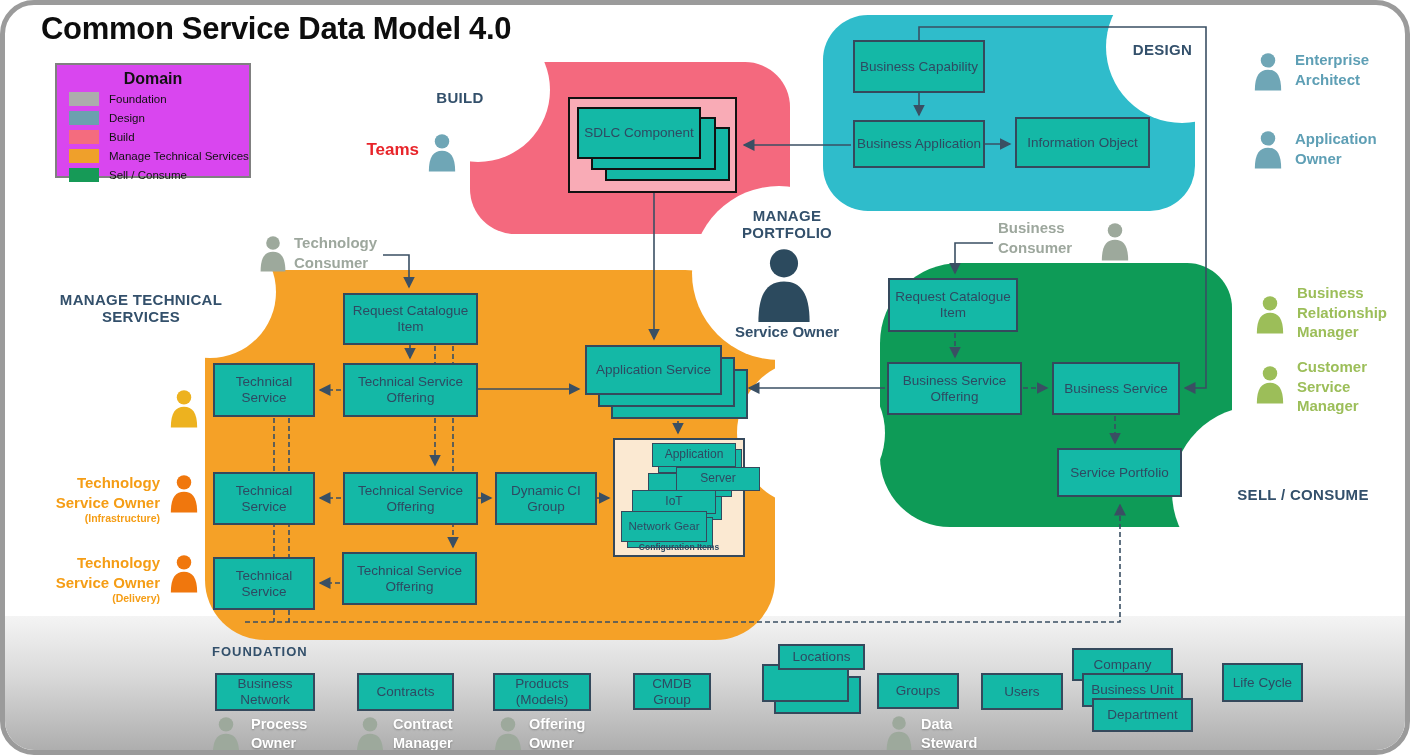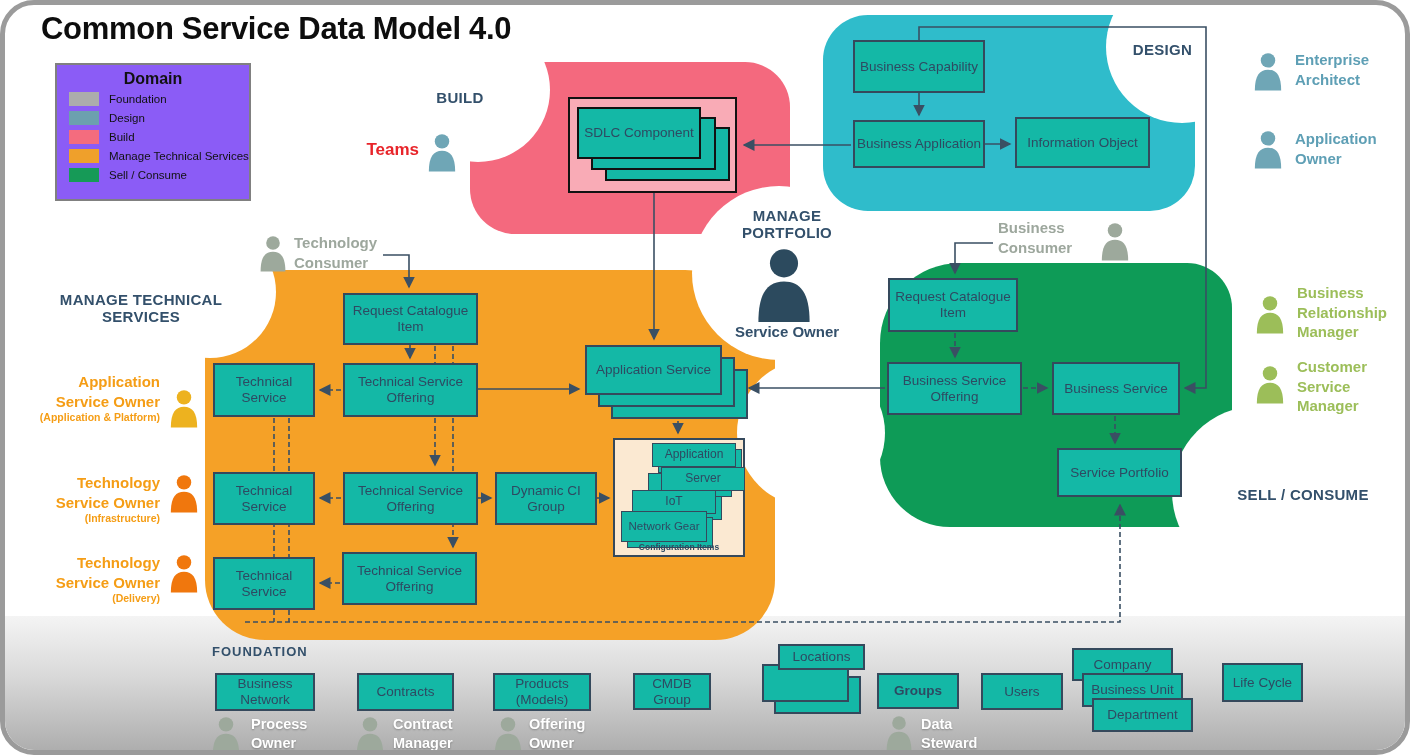--- a/index.html
+++ b/index.html
@@ -26,21 +26,21 @@
   .plabel{position:absolute;font-weight:700;line-height:1.3;}
   .t-red{color:#E8242A;font-size:17px;}
   .t-gray{color:#9DA79D;font-size:15px;font-weight:600;}
   .t-teal{color:#5E9FB5;font-size:15px;}
   .t-olive{color:#9CBE59;font-size:15px;}
   .t-orange{color:#F59D15;font-size:15px;text-align:right;}
   .t-orange .sub{font-size:10.5px;display:block;}
   .t-white{color:#fff;font-size:14.5px;text-shadow:0 1px 2px rgba(0,0,0,.28);}
   .t-navy{color:#33506B;font-size:15px;font-weight:700;text-align:center;}
   .title{position:absolute;left:36px;top:6px;font-size:31px;font-weight:600;color:#0d0d0d;letter-spacing:-.3px;}
-  .legend{position:absolute;left:50px;top:58px;width:196px;height:138px;background:#8b5cf6;border:2px solid #808080;box-sizing:border-box;}
+  .legend{position:absolute;left:50px;top:58px;width:196px;height:115px;background:#d946ef;border:2px solid #808080;box-sizing:border-box;}
   .legend h3{margin:5px 0 4px;text-align:center;font-size:16px;font-weight:600;color:#111;}
   .lrow{display:flex;align-items:center;padding:0 0 5px 12px;}
   .lrow .sw{width:30px;height:14px;margin-right:10px;flex:0 0 auto;}
   .lrow .lt{font-size:11.5px;color:#111;}
 </style>
 </head>
 <body>
 
 <div class="slide">
 
@@ -121,40 +121,40 @@
     <div class="box" style="left:337px;top:547px;width:135px;height:53px;">Technical Service Offering</div>
 
     <div class="box" style="left:606px;top:364px;width:137px;height:50px;"></div>
     <div class="box" style="left:593px;top:352px;width:137px;height:50px;"></div>
     <div class="box" style="left:580px;top:340px;width:137px;height:50px;">Application Service</div>
 
     <div class="ci-group"></div>
     <div class="box ci" style="left:653px;top:444px;width:84px;height:24px;"></div>
     <div class="box ci" style="left:647px;top:438px;width:84px;height:24px;">Application</div>
     <div class="box ci" style="left:643px;top:468px;width:84px;height:24px;"></div>
-    <div class="box ci" style="left:656px;top:462px;width:84px;height:24px;">Server</div>
+    <div class="box ci" style="left:671px;top:462px;width:84px;height:24px;">Server</div>
     <div class="box ci" style="left:633px;top:491px;width:84px;height:24px;"></div>
     <div class="box ci" style="left:627px;top:485px;width:84px;height:24px;">IoT</div>
     <div class="box ci" style="left:622px;top:512px;width:86px;height:31px;"></div>
     <div class="box ci" style="left:616px;top:506px;width:86px;height:31px;font-size:11.5px;">Network Gear</div>
     <div class="ci-caption">Configuration Items</div>
 
     <div class="box" style="left:883px;top:273px;width:130px;height:54px;">Request Catalogue Item</div>
     <div class="box" style="left:882px;top:357px;width:135px;height:53px;">Business Service Offering</div>
     <div class="box" style="left:1047px;top:357px;width:128px;height:53px;">Business Service</div>
     <div class="box" style="left:1052px;top:443px;width:125px;height:49px;">Service Portfolio</div>
 
     <div class="box" style="left:210px;top:668px;width:100px;height:38px;">Business Network</div>
     <div class="box" style="left:352px;top:668px;width:97px;height:38px;">Contracts</div>
     <div class="box" style="left:488px;top:668px;width:98px;height:38px;">Products (Models)</div>
     <div class="box" style="left:628px;top:668px;width:78px;height:37px;">CMDB Group</div>
     <div class="box" style="left:769px;top:671px;width:87px;height:38px;"></div>
     <div class="box" style="left:757px;top:659px;width:87px;height:38px;"></div>
     <div class="box" style="left:745px;top:639px;width:87px;height:26px;margin-left:28px;">Locations</div>
-    <div class="box" style="left:872px;top:668px;width:82px;height:36px;font-weight:bold;">Groups</div>
+    <div class="box" style="left:872px;top:668px;width:82px;height:36px;">Groups</div>
     <div class="box" style="left:976px;top:668px;width:82px;height:37px;">Users</div>
     <div class="box" style="left:1067px;top:643px;width:101px;height:33px;">Company</div>
     <div class="box" style="left:1077px;top:668px;width:101px;height:34px;">Business Unit</div>
     <div class="box" style="left:1087px;top:693px;width:101px;height:34px;">Department</div>
     <div class="box" style="left:1217px;top:658px;width:81px;height:39px;">Life Cycle</div>
   </div>
 
   <div class="layer lay-labels">
     <div class="title">Common Service Data Model 4.0</div>
 
@@ -246,21 +246,20 @@
     <div class="plabel t-olive" style="left:1292px;top:278px;width:106px;">Business Relationship Manager</div>
 
     <div class="person" style="left:1248px;top:357px;width:34px;height:44px;">
         <svg viewBox="0 0 40 46" class="f-olive">
           <circle cx="20" cy="10.5" r="8.5"></circle>
           <path d="M20 21.5c-10 0-15.5 7-15.5 24.5h31C35.5 28.5 30 21.5 20 21.5z"></path>
         </svg>
       </div>
     <div class="plabel t-olive" style="left:1292px;top:352px;width:95px;">Customer Service Manager</div>
 
-    <div class="plabel t-orange" style="left:25px;top:367px;width:130px;"><span>Application Service Owner</span><span class="sub">(Application &amp; Platform)</span></div>
     <div class="person" style="left:162px;top:380px;width:34px;height:46px;">
         <svg viewBox="0 0 40 46" class="f-gold">
           <circle cx="20" cy="10.5" r="8.5"></circle>
           <path d="M20 21.5c-10 0-15.5 7-15.5 24.5h31C35.5 28.5 30 21.5 20 21.5z"></path>
         </svg>
       </div>
 
     <div class="plabel t-orange" style="left:25px;top:468px;width:130px;"><span>Technology Service Owner</span><span class="sub">(Infrastructure)</span></div>
     <div class="person" style="left:162px;top:465px;width:34px;height:46px;">
         <svg viewBox="0 0 40 46" class="f-orng">

